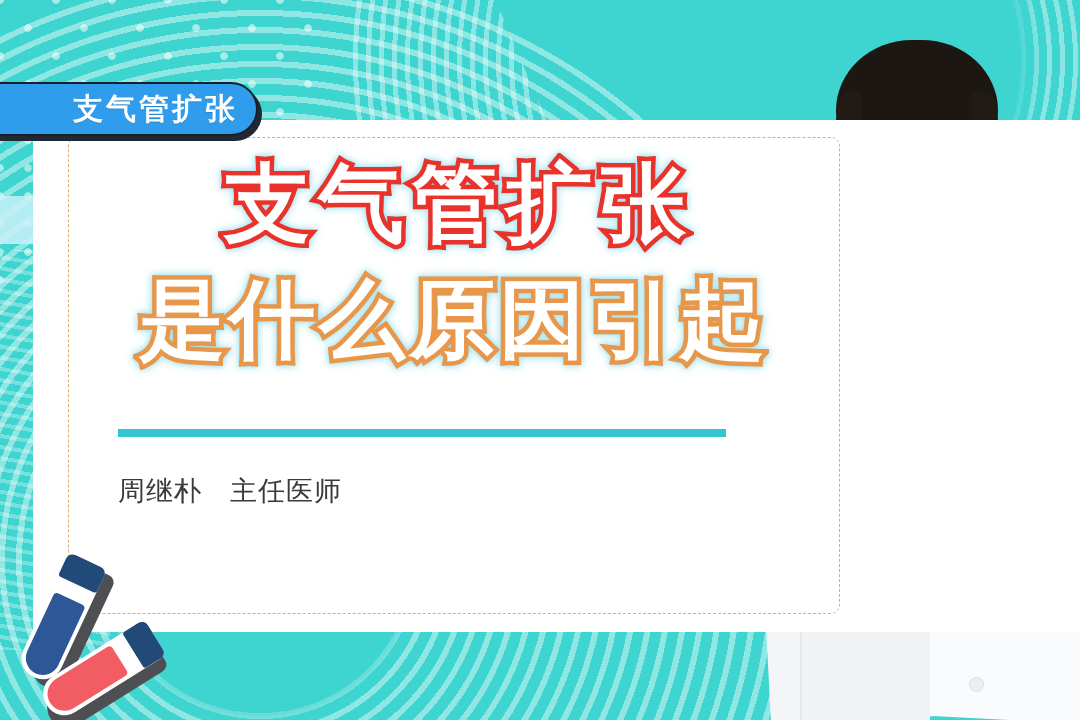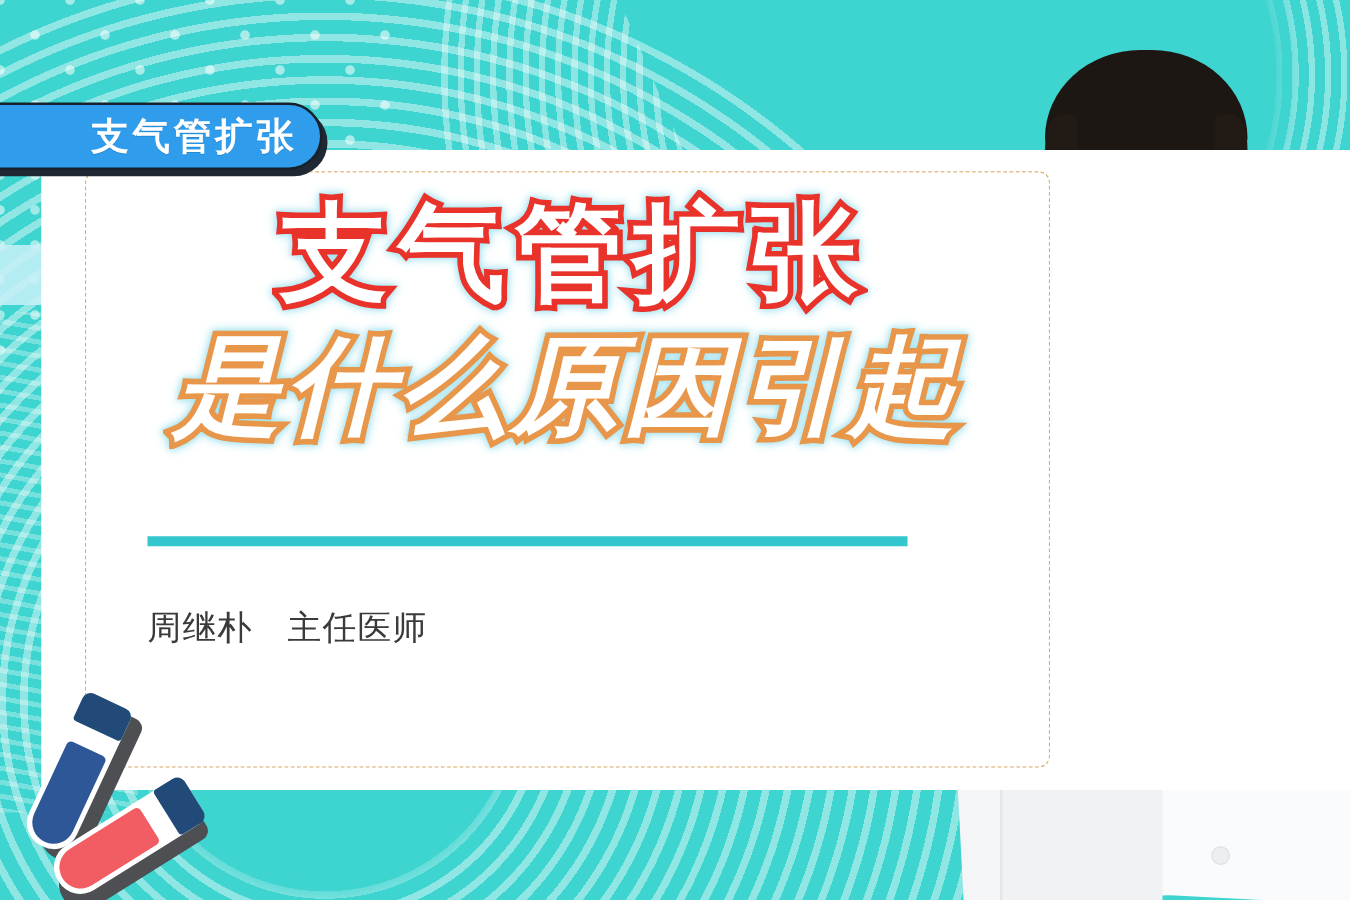--- a/index.html
+++ b/index.html
@@ -116,32 +116,31 @@
     -webkit-text-stroke:9px #e8322a;
     paint-order:stroke fill;
     filter:drop-shadow(0 0 2.5px #9fe2ef) drop-shadow(0 0 4px #bfeaf4);
     margin-top:10px;
   }
   .title-2{
     font-size:86px; letter-spacing:4px;
     -webkit-text-stroke:9px #e8964a;
     paint-order:stroke fill;
     filter:drop-shadow(0 0 2.5px #9fe2ef) drop-shadow(0 0 4px #bfeaf4);
-    margin-top:20px;
-    font-style:italic;
+    margin-top:30px;
   }
 
   
   .divider{
     position:absolute; left:118px; top:429px; width:608px; height:8px;
     background:#33c6cf;
   }
 
   
-  .info{ position:absolute; left:118px; top:482px; }
+  .info{ position:absolute; left:118px; top:470px; }
   .info-line{
     color:#3a3a3c; font-size:27px; line-height:1.55; font-weight:500;
     font-family:"DejaVu Sans","Liberation Sans",sans-serif;
     letter-spacing:1px; white-space:nowrap;
   }
 
   
   .tubes{ position:absolute; left:10px; top:555px; width:170px; height:165px; }
   .tube{ position:absolute; width:42px; height:128px; }
   .tube .shadow{

